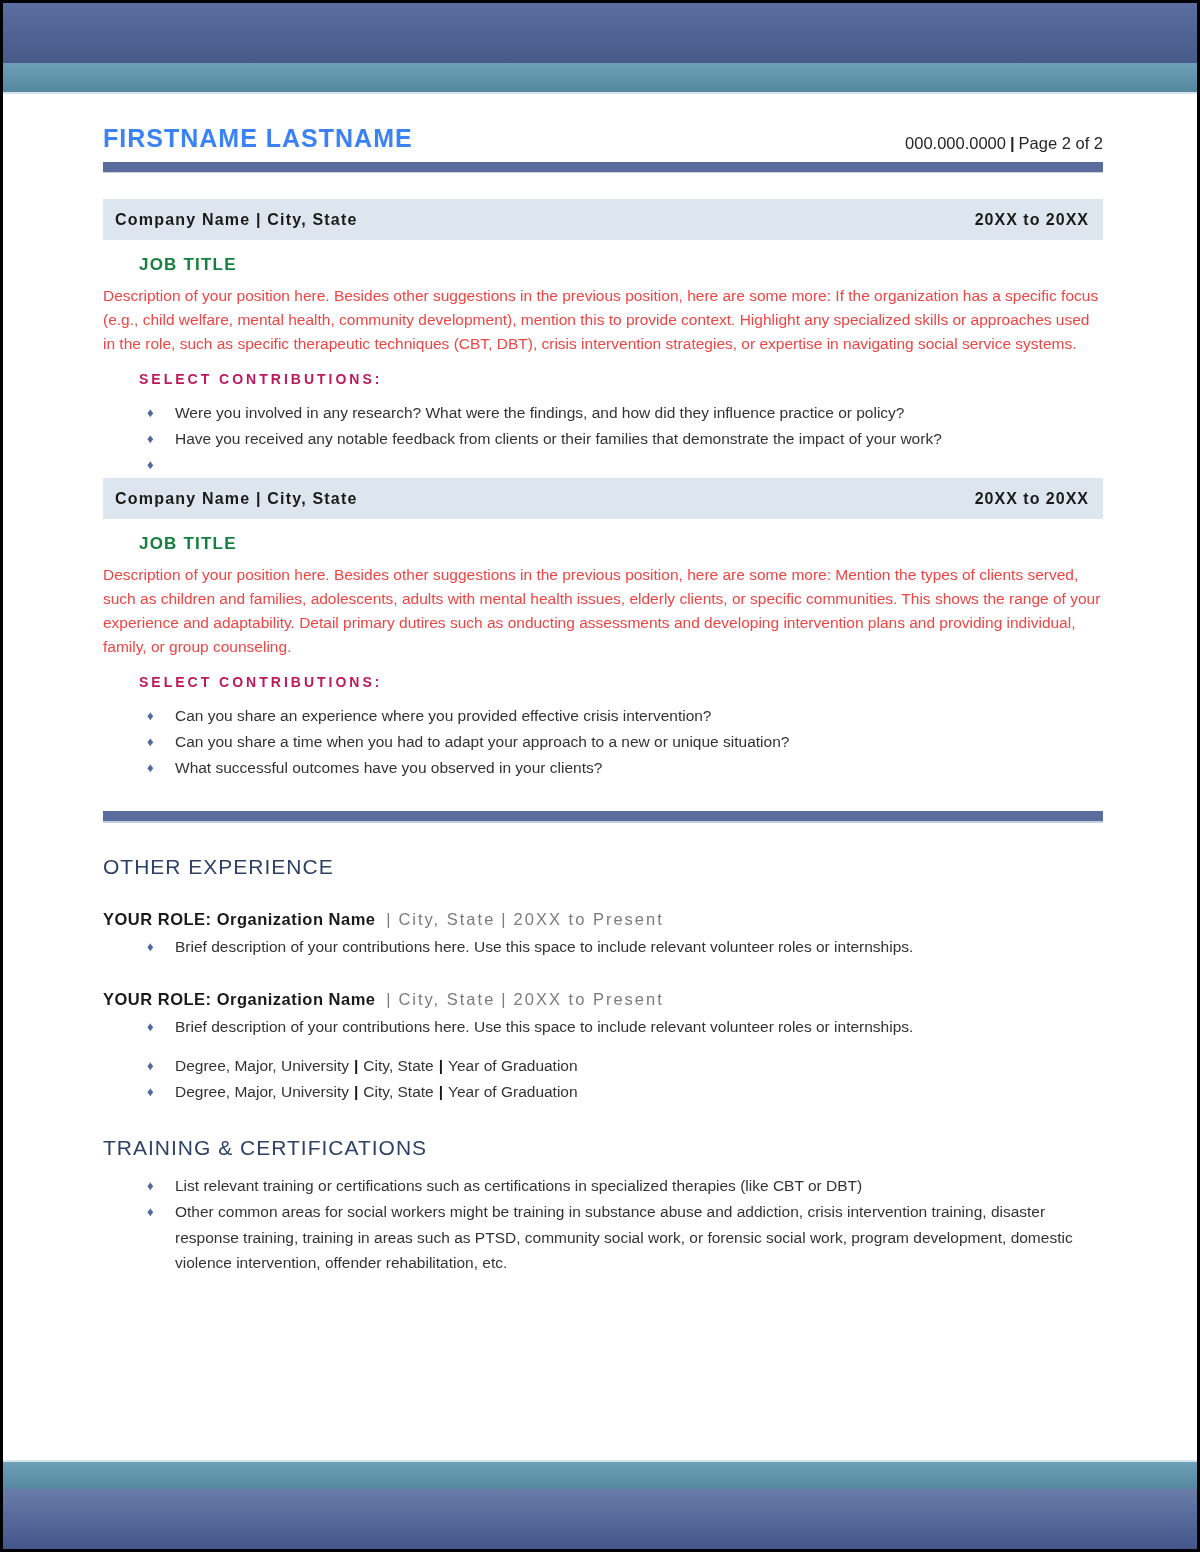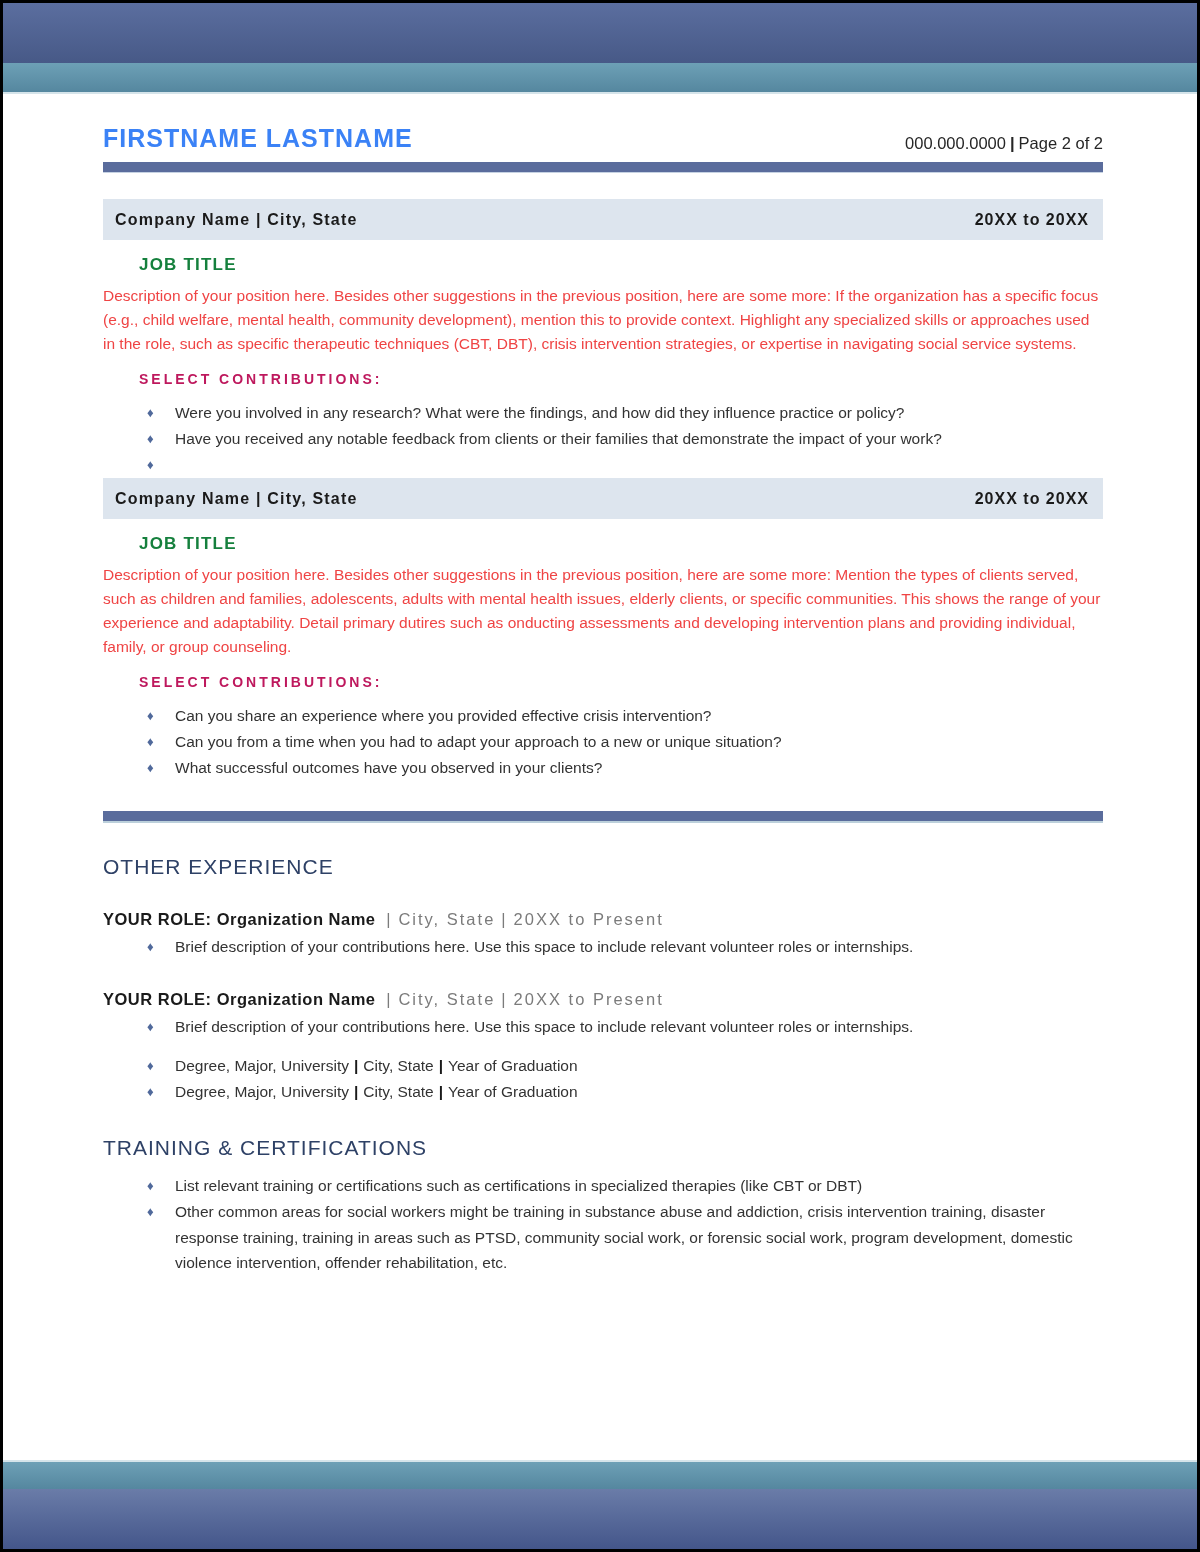--- a/index.html
+++ b/index.html
@@ -144,21 +144,21 @@
     <div>
       <div class="company-bar">
         <span>Company Name | City, State</span>
         <span class="dates">20XX to 20XX</span>
       </div>
       <div class="job-title">JOB TITLE</div>
       <div class="job-desc">Description of your position here. Besides other suggestions in the previous position, here are some more:  Mention the types of clients served, such as children and families, adolescents, adults with mental health issues, elderly clients, or specific communities. This shows the range of your experience and adaptability. Detail primary dutires such as onducting assessments and developing intervention plans and providing individual, family, or group counseling.</div>
       <div class="contrib-label">SELECT CONTRIBUTIONS:</div>
       <ul class="bullets">
         <li><span class="diamond">♦</span><span>Can you share an experience where you provided effective crisis intervention?</span></li>
-        <li><span class="diamond">♦</span><span>Can you from a time when you had to adapt your approach to a new or unique situation?</span></li>
+        <li><span class="diamond">♦</span><span>Can you share a time when you had to adapt your approach to a new or unique situation?</span></li>
         <li><span class="diamond">♦</span><span>What successful outcomes have you observed in your clients?</span></li>
       </ul>
     </div>
 
     <div class="big-rule"></div>
 
     <div class="section-heading">OTHER EXPERIENCE</div>
 
     <div class="role-line">
       <span class="role-label">YOUR ROLE: Organization Name</span>

